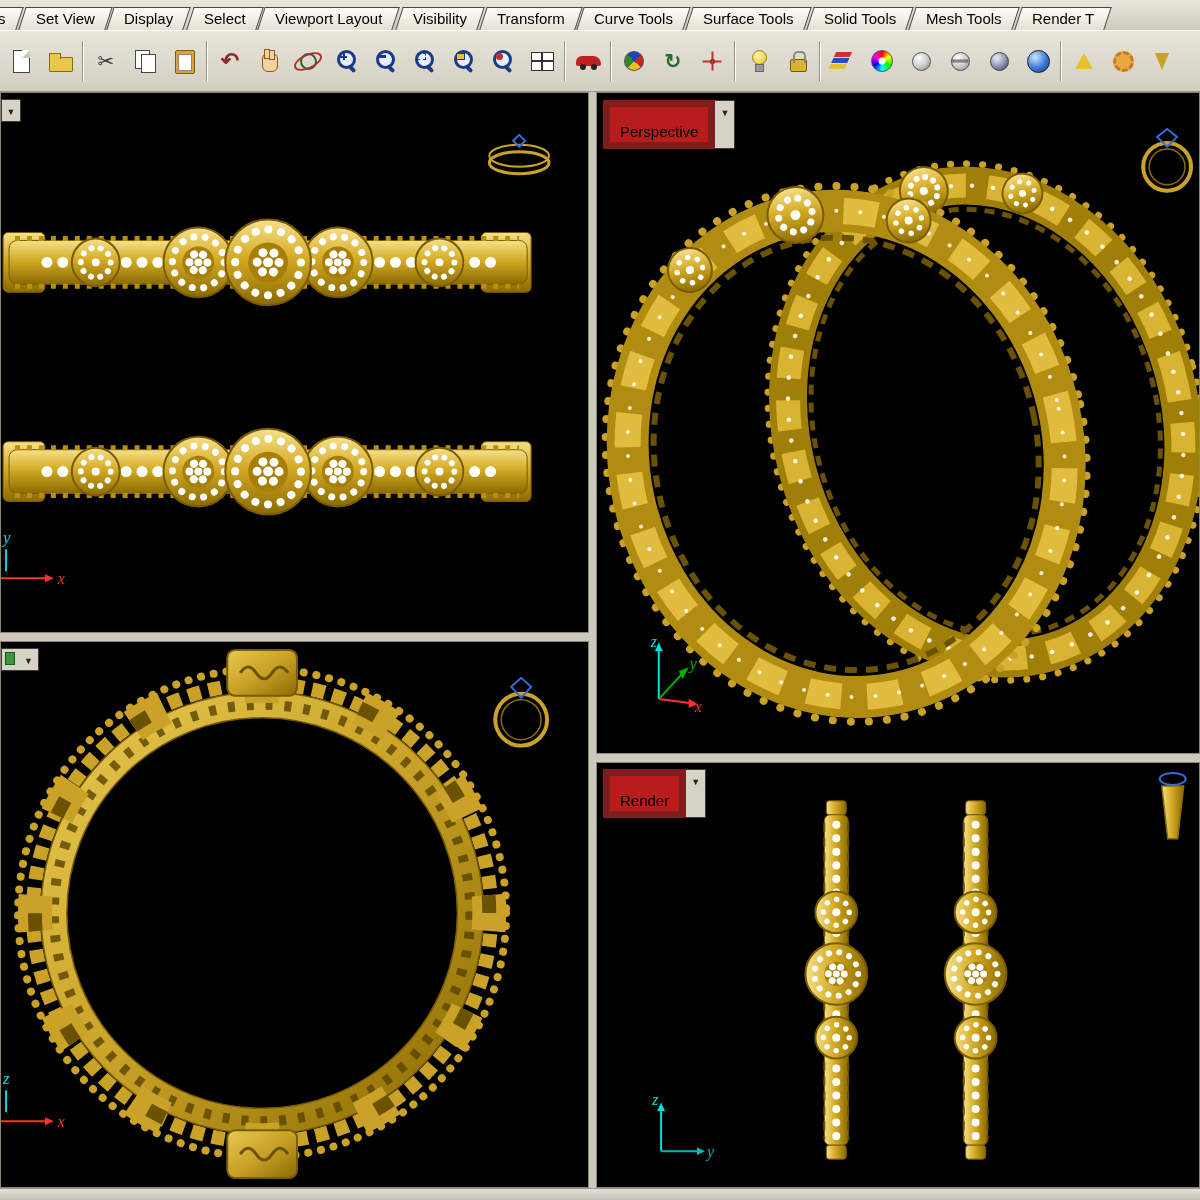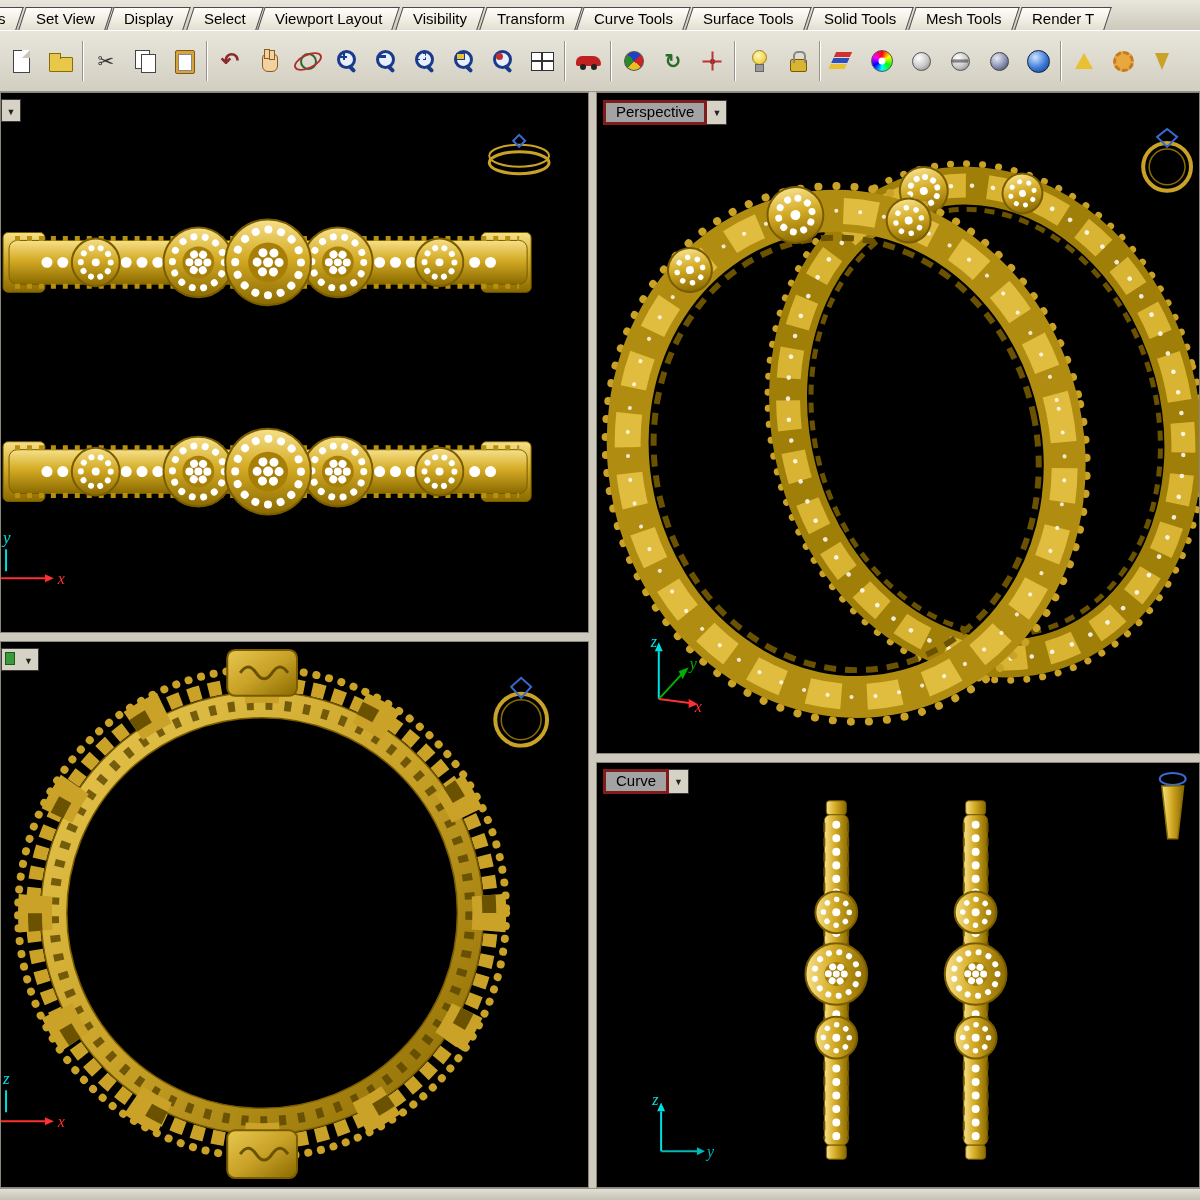--- a/index.html
+++ b/index.html
@@ -73,21 +73,21 @@
 
   
   .vp{position:absolute;background:#000;border:1px solid #8a867a;overflow:hidden}
   .vp-front{left:0;top:92px;width:589px;height:541px}
   .vp-persp{left:596px;top:92px;width:604px;height:662px}
   .vp-top{left:0;top:641px;width:589px;height:547px}
   .vp-right{left:596px;top:762px;width:604px;height:426px}
   .vp svg{position:absolute;inset:0;width:100%;height:100%;display:block}
 
   .vplabel{position:absolute;display:flex;z-index:5;font-size:15px;line-height:17px}
-  .vplabel .txt{background:#a3a3a3;border:3px solid #7f1d1d;padding:0 10px 2px;color:#000}
+  .vplabel .txt{background:#b91c1c;border:7px solid #7f1d1d;padding:16px 10px 2px;color:#000}
   .vplabel .dd{background:#d6d2c6;border:1px solid #3a3a3a;border-left:none;width:20px;
     text-align:center;font-size:9px;padding-top:4px;color:#222}
   .vplabel .dd.solo{border-left:1px solid #3a3a3a}
   .chip{width:10px;height:13px;background:#3a9a3a;border:1px solid #1a5a1a;margin:3px 0 0 3px}
   .chipbox{background:#d6d2c6;border:1px solid #3a3a3a;border-right:none;display:flex;width:18px}
 
   .statusbar{position:absolute;left:0;top:1188px;width:1200px;height:12px;
     background:linear-gradient(#e2dfd4,#c6c2b6);border-top:1px solid #97938a}
 </style>
 </head>
@@ -359,19 +359,19 @@
       <g>
         <line x1="64" y1="390" x2="64" y2="350" stroke="#00e0e0" stroke-width="2"></line>
         <polygon points="60,350 64,341 68,350" fill="#00e0e0"></polygon>
         <text x="55" y="344" fill="#00e0e0" font-style="italic" font-size="16" font-family="Liberation Serif, serif">z</text>
         <line x1="64" y1="390" x2="100" y2="390" stroke="#00b8b8" stroke-width="2"></line>
         <polygon points="100,386 108,390 100,394" fill="#00b8b8"></polygon>
         <text x="110" y="396" fill="#00b8b8" font-style="italic" font-size="16" font-family="Liberation Serif, serif">y</text>
       </g>
     </svg>
     <div class="vplabel" style="left:6px;top:6px">
-      <div class="txt">Curve</div>
+      <div class="txt">Render</div>
       <div class="dd">▼</div>
     </div>
   </div>
 
   <div class="statusbar"></div>
 </div>
 
 </body></html>

